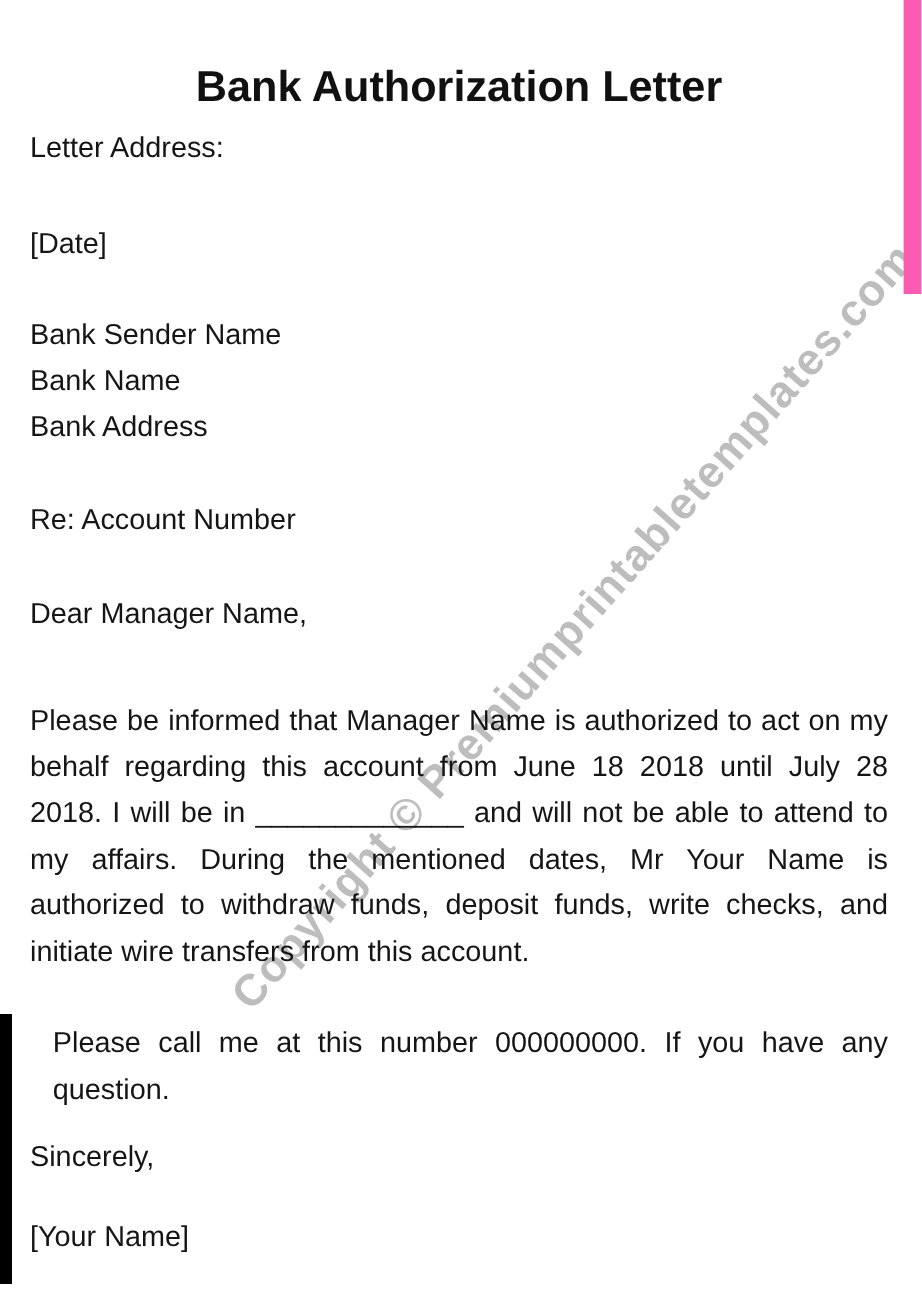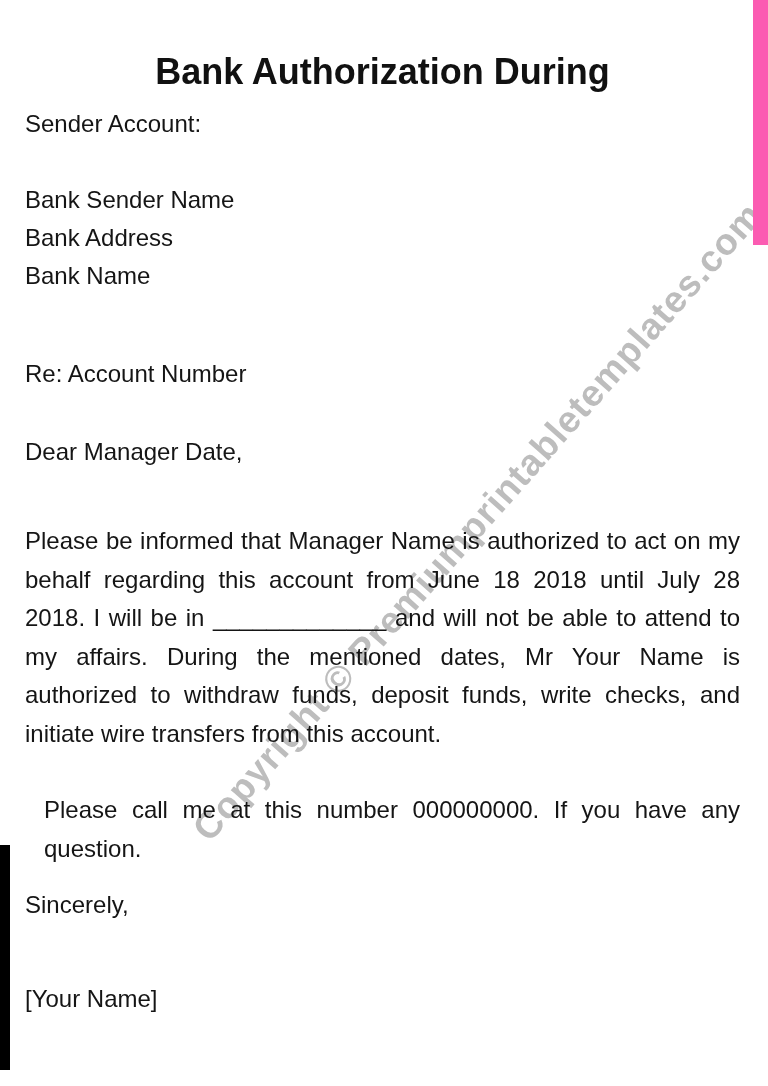--- a/index.html
+++ b/index.html
@@ -57,62 +57,63 @@
     margin-top: 50px;
     text-align: center;
     font-size: 36px;
     line-height: 44px;
     font-weight: 800;
     color: #111111;
   }
   .p-sender     { margin-top: 11px; }
   .p-date       { margin-top: 42px; }
   .recipient    { margin-top: 38px; }
-  .p-subject    { margin-top: 60px; }
+  .p-subject    { margin-top: 40px; }
   .p-salutation { margin-top: 40px; }
   .p-body1 {
     margin-top: 51px;
     line-height: 38.5px;
     text-align: justify;
   }
   .p-body2 {
     margin-top: 38px;
     line-height: 38.5px;
     text-align: justify;
     margin-left: 19px;
   }
   .p-closing    { margin-top: 18px; }
-  .p-signature  { margin-top: 56px; }
+  .p-signature  { margin-top: 28px; }
 </style>
 </head>
 <body>
 
 <div class="page">
 
   <div class="pink-bar"></div>
   <div class="black-bar"></div>
 
   <div class="watermark">Copyright © Premiumprintabletemplates.com</div>
 
   <div class="content">
 
-    <h1 class="title">Bank Authorization During</h1>
+    <h1 class="title">Bank Authorization Letter</h1>
 
-    <p class="p-sender">Sender Account:</p>
+    <p class="p-sender">Letter Address:</p>
 
+    <p class="p-date">[Date]</p>
 
     <div class="recipient">
       <p>Bank Sender Name</p>
+      <p>Bank Name</p>
       <p>Bank Address</p>
-      <p>Bank Name</p>
     </div>
 
     <p class="p-subject">Re: Account Number</p>
 
-    <p class="p-salutation">Dear Manager Date,</p>
+    <p class="p-salutation">Dear Manager Name,</p>
 
     <p class="p-body1">Please be informed that Manager Name is authorized to act on my behalf regarding this account from June 18 2018 until July 28 2018. I will be in _____________ and will not be able to attend to my affairs. During the mentioned dates, Mr Your Name is authorized to withdraw funds, deposit funds, write checks, and initiate wire transfers from this account.</p>
 
     <p class="p-body2">Please call me at this number 000000000. If you have any question.</p>
 
     <p class="p-closing">Sincerely,</p>
 
     <p class="p-signature">[Your Name]</p>
 
   </div>

